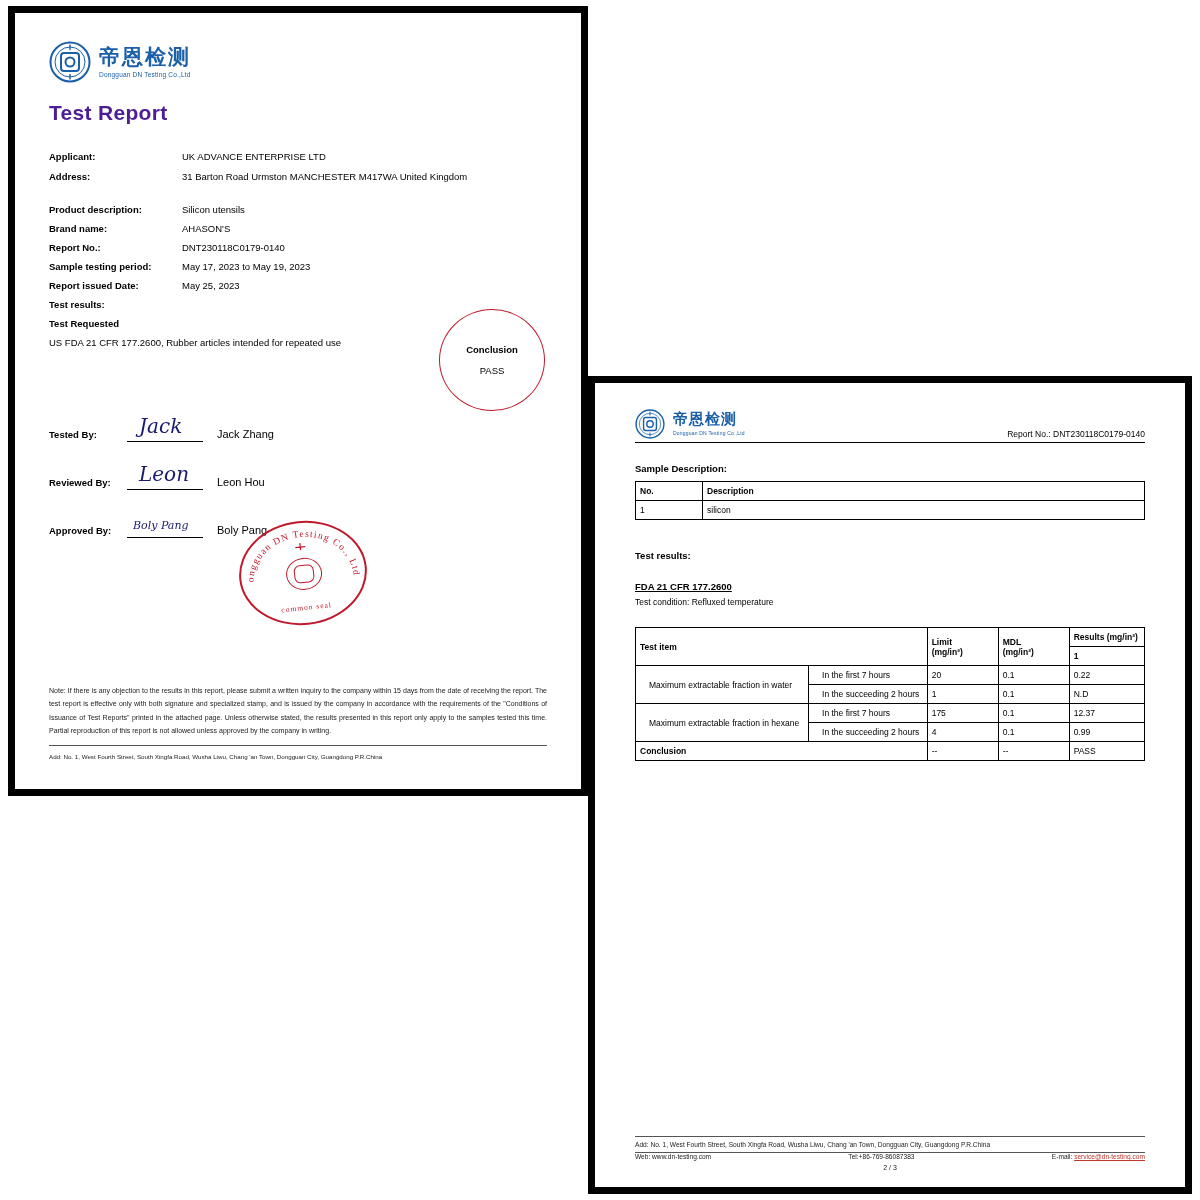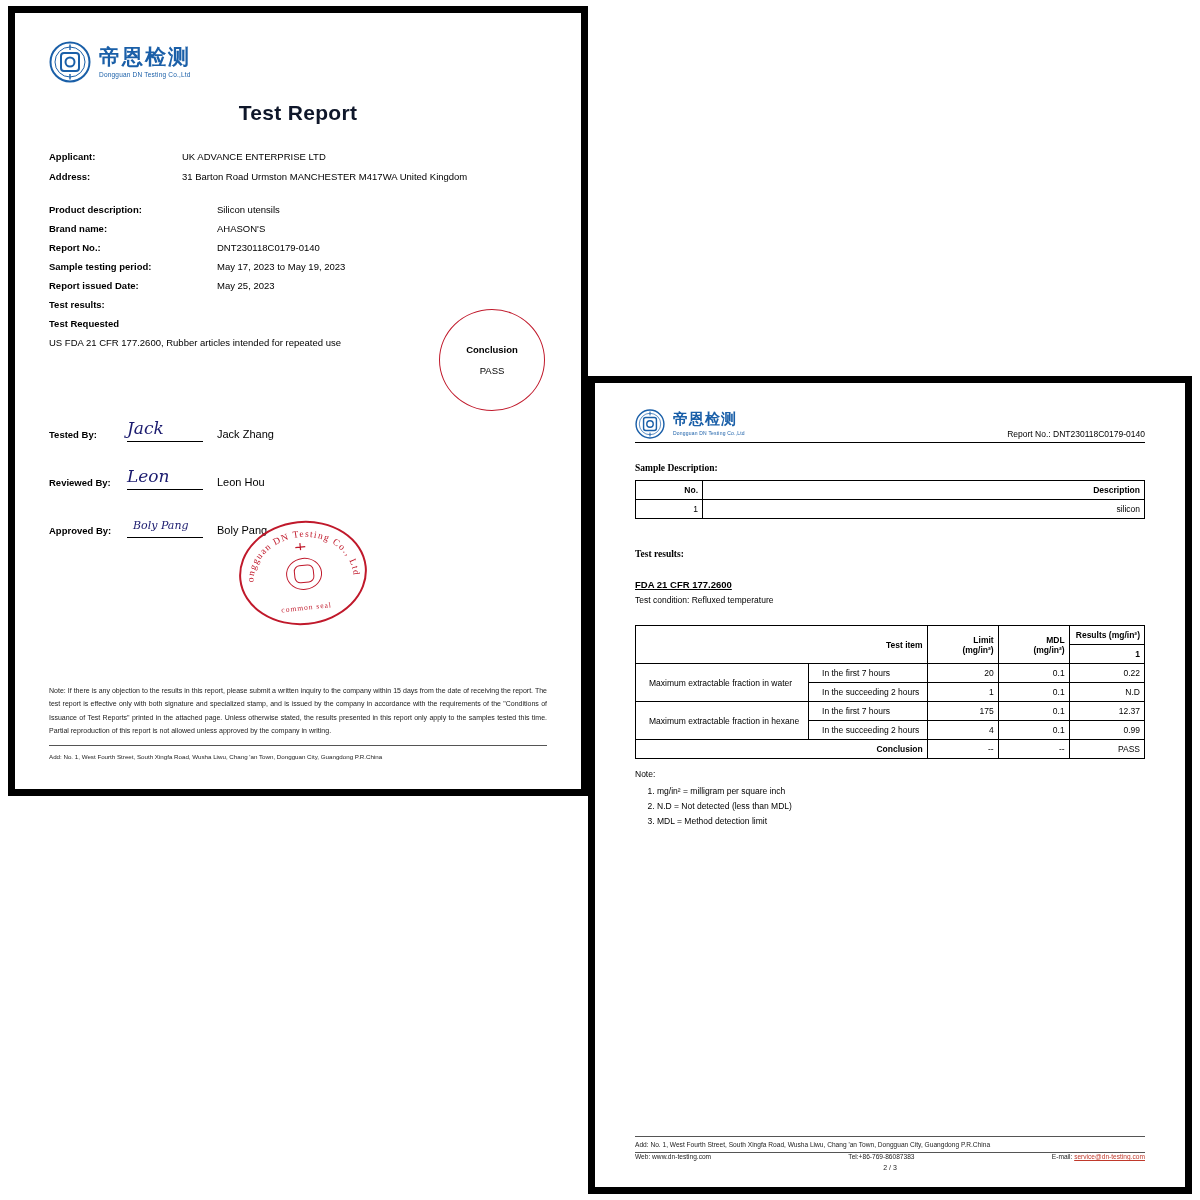--- a/index.html
+++ b/index.html
@@ -77,40 +77,40 @@
   .logo-en {
     font-size: 6.5px;
     color: #1a5fa8;
     letter-spacing: .2px;
     margin-top: 2px;
   }
   .logo-en.small { font-size: 5px; }
 
   
   .report-title {
-    text-align: center;
+    text-align: left;
     font-size: 21px;
     font-weight: bold;
-    color: #0f172a;
+    color: #4c1d95;
     margin: 18px 0 22px 0;
     letter-spacing: .3px;
   }
   .kv {
     display: flex;
     font-size: 9.5px;
     line-height: 20px;
     color: #000;
   }
   .kv .k {
     width: 133px;
     flex: 0 0 133px;
     font-weight: bold;
   }
   .kv .v { font-weight: normal; }
-  .kv.tight { line-height: 19px; gap: 35px; }
+  .kv.tight { line-height: 19px; }
   .spacer-8 { height: 13px; }
   .plain-line {
     font-size: 9.5px;
     line-height: 19px;
     color: #000;
   }
 
   
   .conclusion-stamp {
     position: absolute;
@@ -152,25 +152,25 @@
   }
   .sig-line {
     width: 76px;
     flex: 0 0 76px;
     border-bottom: 1px solid #000;
     position: relative;
     height: 42px;
   }
   .sig-ink {
     position: absolute;
-    left: 0;
+    left: 12px;
     bottom: 3px;
     font-family: "DejaVu Serif", serif;
     font-style: italic;
-    font-size: 17px;
+    font-size: 20px;
     color: #1a1a6e;
     white-space: nowrap;
   }
   .sig-ink.tiny { font-size: 11px; left: 6px; bottom: 5px; }
   .sig-name {
     padding-left: 14px;
     padding-bottom: 2px;
     font-size: 11px;
   }
 
@@ -257,32 +257,31 @@
   }
   .p2-rule {
     border-top: 1.2px solid #000;
     margin-top: 3px;
   }
   .sec-title {
     font-size: 9.5px;
     font-weight: bold;
     color: #000;
     margin: 20px 0 7px 0;
-    font-family: Liberation Serif, serif;
   }
   table.grid {
     width: 100%;
     border-collapse: collapse;
     font-size: 8.5px;
     color: #000;
   }
   table.grid th, table.grid td {
     border: 1px solid #000;
     padding: 4px 4px;
-    text-align: right;
+    text-align: left;
     vertical-align: middle;
   }
   table.grid th { font-weight: bold; }
   .sample-tbl td.no { width: 58px; }
 
   .fda-title {
     font-size: 9.5px;
     font-weight: bold;
     text-decoration: underline;
     color: #000;
@@ -547,28 +546,20 @@
         </tr>
         <tr>
           <td colspan="2" style="font-weight:bold;">Conclusion</td>
           <td>--</td>
           <td>--</td>
           <td>PASS</td>
         </tr>
       </tbody>
     </table>
 
-    <div class="notes">
-      <div>Note:</div>
-      <ol>
-        <li>mg/in² = milligram per square inch</li>
-        <li>N.D = Not detected (less than MDL)</li>
-        <li>MDL = Method detection limit</li>
-      </ol>
-    </div>
 
     <div class="p2-footer">
       <div class="rule-top"></div>
       <div>Add: No. 1, West Fourth Street, South Xingfa Road, Wusha Liwu, Chang 'an Town, Dongguan City, Guangdong P.R.China</div>
       <div class="rule-bot"></div>
       <div class="p2-foot-row">
         <span>Web: www.dn-testing.com</span>
         <span>Tel:+86-769-86087383</span>
         <span>
           <span>E-mail:</span>

